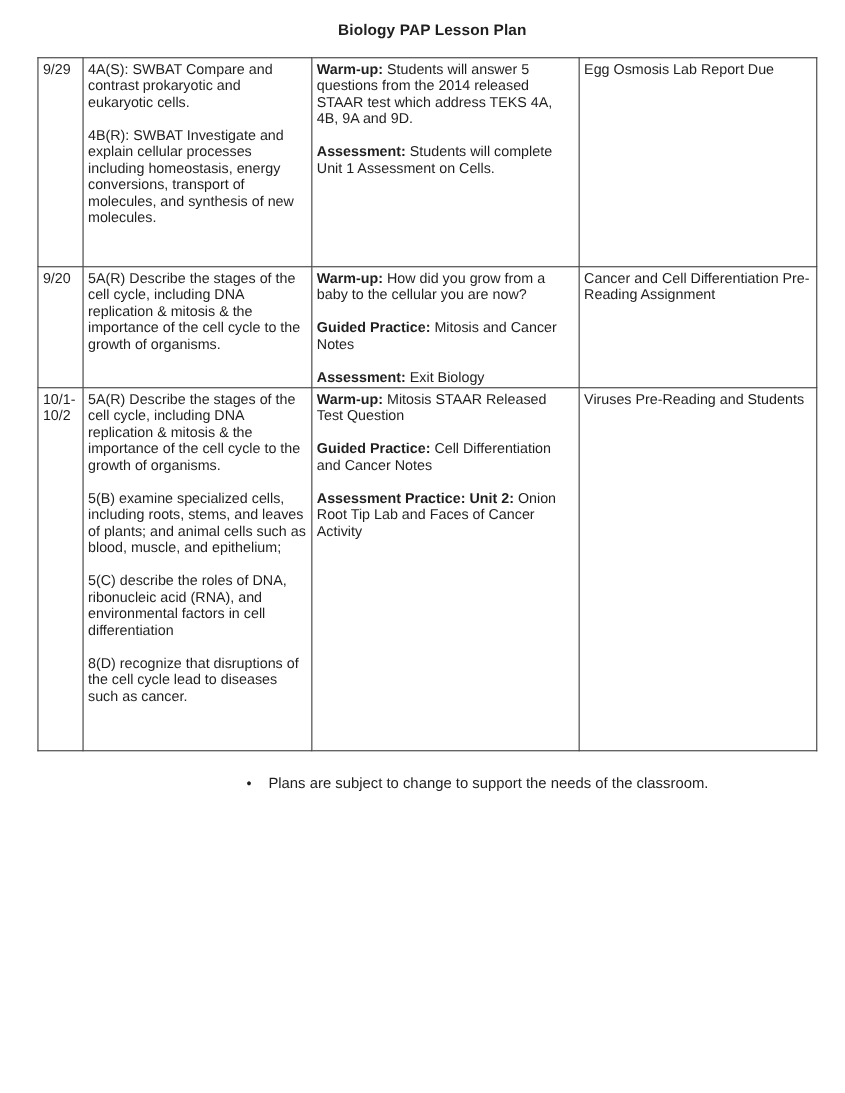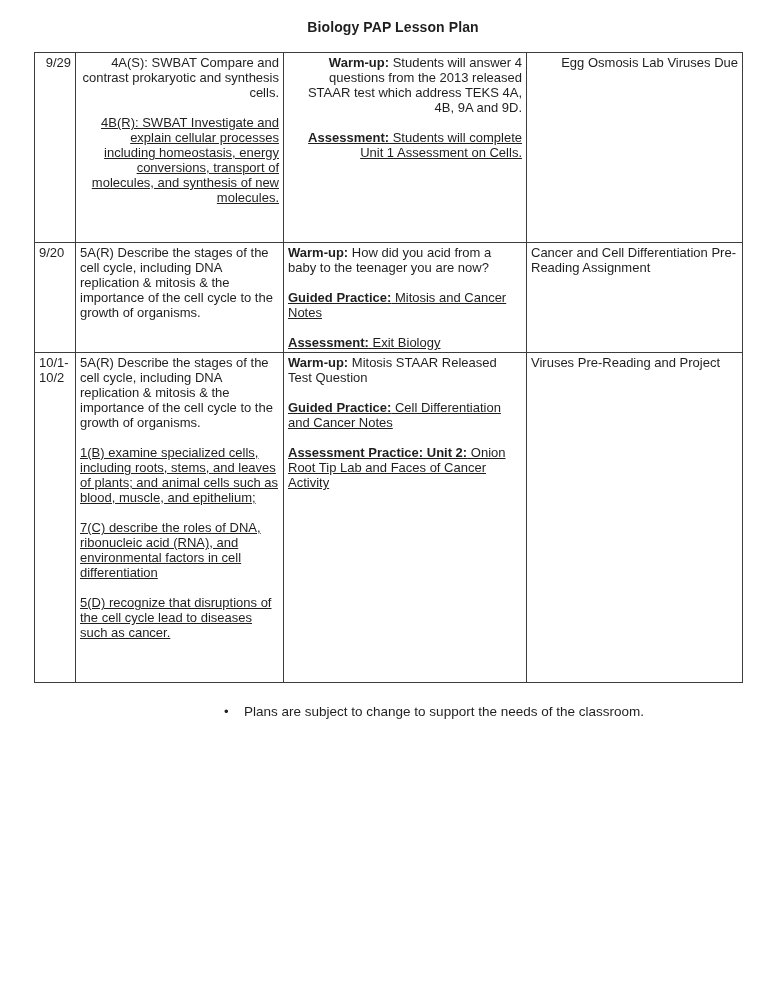--- a/index.html
+++ b/index.html
@@ -40,29 +40,29 @@
   }
   table.lesson-table td {
     border: 1px solid var(--border-color);
     vertical-align: top;
     padding: 2px 4px 2px 4px;
     font-size: 13px;
     line-height: 15px;
     background: var(--page-bg);
     overflow: hidden;
   }
-  table.lesson-table tr:nth-child(1) td { height: 190px; text-align: right; }
+  table.lesson-table tr:nth-child(1) td { height: 190px; }
   table.lesson-table tr:nth-child(2) td { height: 109px; }
   table.lesson-table tr:nth-child(3) td { height: 330px; }
   td.date-cell {
     white-space: pre-line;
     padding-left: 3px;
     padding-right: 1px;
   }
-  .para + .para { margin-top: 15px; text-decoration: underline; } 
+  .para + .para { margin-top: 15px; } 
   .b { font-weight: bold; }
   .footer-note-row {
     position: absolute;
     top: 704px;
     left: 224px;
     display: flex;
     align-items: flex-start;
     font-size: 13.5px;
     line-height: 16px;
   }
@@ -83,58 +83,58 @@
     <colgroup>
       <col style="width:41px">
       <col style="width:208px">
       <col style="width:243px">
       <col style="width:216px">
     </colgroup>
     <tbody>
     <tr>
       <td class="date-cell">9/29</td>
       <td class="obj-cell">
-            <div class="para"><span>4A(S): SWBAT Compare and contrast prokaryotic and synthesis cells.</span></div>
+            <div class="para"><span>4A(S): SWBAT Compare and contrast prokaryotic and eukaryotic cells.</span></div>
             <div class="para"><span>4B(R): SWBAT Investigate and explain cellular processes including homeostasis, energy conversions, transport of molecules, and synthesis of new molecules.</span></div>
           </td>
       <td class="act-cell">
-            <div class="para"><span class="b">Warm-up:</span><span> Students will answer 4 questions from the 2013 released STAAR test which address TEKS 4A, 4B, 9A and 9D.</span></div>
+            <div class="para"><span class="b">Warm-up:</span><span> Students will answer 5 questions from the 2014 released STAAR test which address TEKS 4A, 4B, 9A and 9D.</span></div>
             <div class="para"><span class="b">Assessment:</span><span> Students will complete Unit 1 Assessment on Cells.</span></div>
           </td>
-      <td class="hw-cell">Egg Osmosis Lab Viruses Due</td>
+      <td class="hw-cell">Egg Osmosis Lab Report Due</td>
     </tr>
 
     <tr>
       <td class="date-cell">9/20</td>
       <td class="obj-cell">
             <div class="para"><span>5A(R) Describe the stages of the cell cycle, including DNA replication &amp; mitosis &amp; the importance of the cell cycle to the growth of organisms.</span></div>
           </td>
       <td class="act-cell">
-            <div class="para"><span class="b">Warm-up:</span><span> How did you acid from a baby to the teenager you are now?</span></div>
+            <div class="para"><span class="b">Warm-up:</span><span> How did you grow from a baby to the cellular you are now?</span></div>
             <div class="para"><span class="b">Guided Practice:</span><span> Mitosis and Cancer Notes</span></div>
             <div class="para"><span class="b">Assessment:</span><span> Exit Biology</span></div>
           </td>
       <td class="hw-cell">Cancer and Cell Differentiation Pre-Reading Assignment</td>
     </tr>
 
     <tr>
       <td class="date-cell">10/1-
 10/2</td>
       <td class="obj-cell">
             <div class="para"><span>5A(R) Describe the stages of the cell cycle, including DNA replication &amp; mitosis &amp; the importance of the cell cycle to the growth of organisms.</span></div>
-            <div class="para"><span>1(B) examine specialized cells, including roots, stems, and leaves of plants; and animal cells such as blood, muscle, and epithelium;</span></div>
-            <div class="para"><span>7(C) describe the roles of DNA, ribonucleic acid (RNA), and environmental factors in cell differentiation</span></div>
-            <div class="para"><span>5(D) recognize that disruptions of the cell cycle lead to diseases such as cancer.</span></div>
+            <div class="para"><span>5(B) examine specialized cells, including roots, stems, and leaves of plants; and animal cells such as blood, muscle, and epithelium;</span></div>
+            <div class="para"><span>5(C) describe the roles of DNA, ribonucleic acid (RNA), and environmental factors in cell differentiation</span></div>
+            <div class="para"><span>8(D) recognize that disruptions of the cell cycle lead to diseases such as cancer.</span></div>
           </td>
       <td class="act-cell">
             <div class="para"><span class="b">Warm-up:</span><span> Mitosis STAAR Released Test Question</span></div>
             <div class="para"><span class="b">Guided Practice:</span><span> Cell Differentiation and Cancer Notes</span></div>
             <div class="para"><span class="b">Assessment Practice: Unit 2:</span><span> Onion Root Tip Lab and Faces of Cancer Activity</span></div>
           </td>
-      <td class="hw-cell">Viruses Pre-Reading and Project</td>
+      <td class="hw-cell">Viruses Pre-Reading and Students</td>
     </tr>
   </tbody>
   </table>
 
   <div class="footer-note-row">
     <span class="bullet">•</span>
     <span>Plans are subject to change to support the needs of the classroom.</span>
   </div>
 
 </div>

